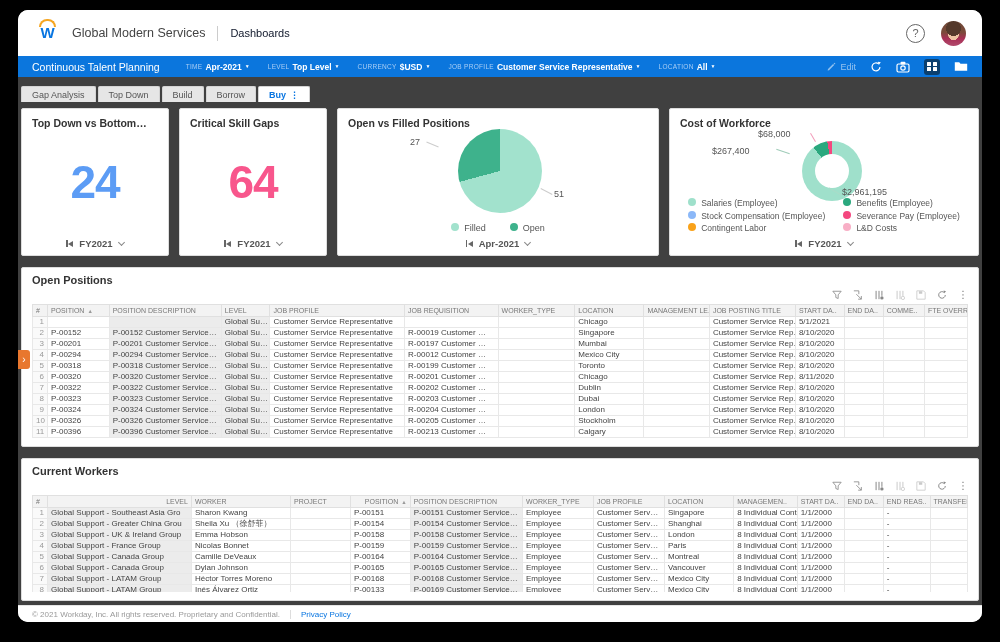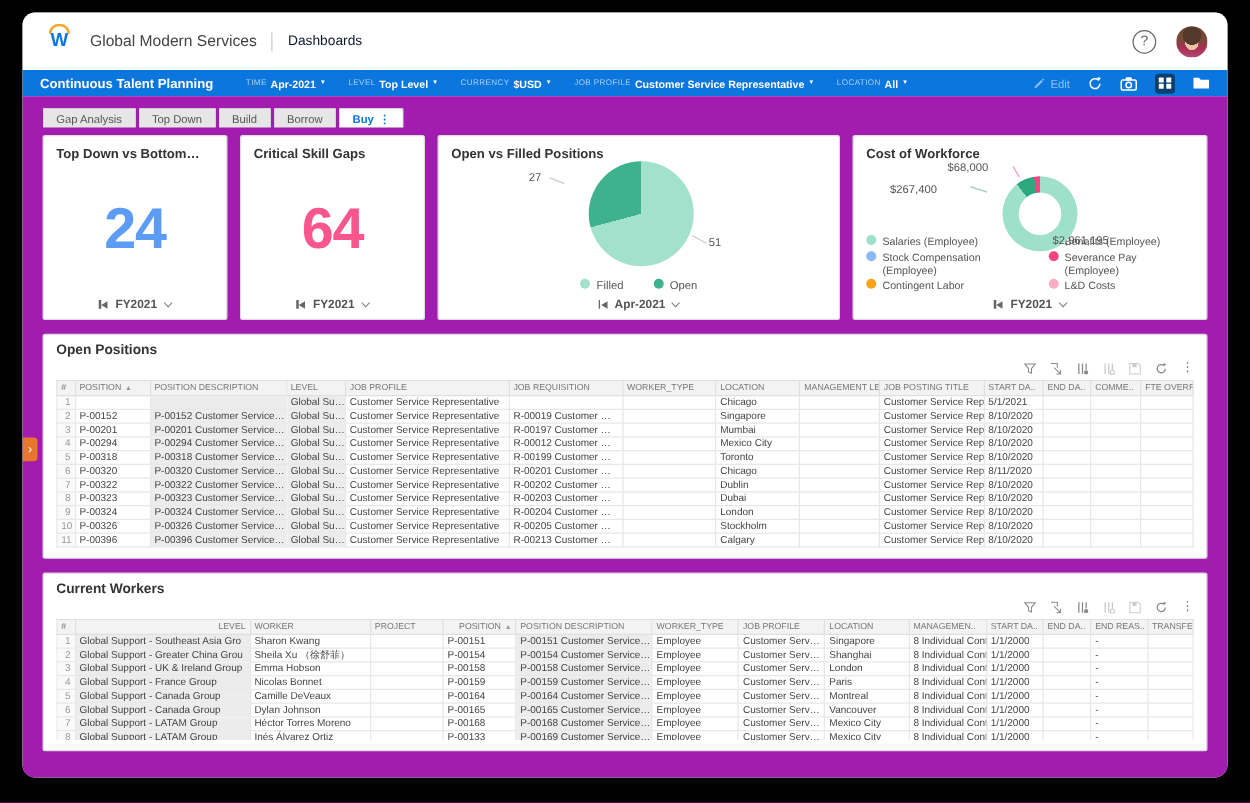--- a/index.html
+++ b/index.html
@@ -17,34 +17,34 @@
   .dash{font-size:11px;color:#0f172a;cursor:pointer}
   .spacer{flex:1}
   .help{width:19px;height:19px;border:1.5px solid #666;border-radius:50%;color:#666;font-size:11px;display:flex;align-items:center;justify-content:center;margin-right:16px}
   .avatar{width:25px;height:25px;border-radius:50%;background:
     radial-gradient(circle at 50% 30%,#54392b 0 34%,rgba(0,0,0,0) 35%),
     radial-gradient(circle at 50% 55%,#ecc3a2 0 28%,rgba(0,0,0,0) 29%),
     linear-gradient(180deg,#6e4736 0%,#7a4a3a 45%,#a82f55 70%,#b14a6d 100%)}
 
   
   .bluebar{height:21px;background:#0b76dd;display:flex;align-items:center;padding:0 14px;color:#fff;flex:none}
-  .bb-title{font-size:10.5px;font-weight:bold;margin-right:26px;white-space:nowrap}
+  .bb-title{font-size:10.5px;font-weight:normal;margin-right:26px;white-space:nowrap}
   .filters{display:flex;align-items:center;gap:18px}
   .filter{display:flex;align-items:center;gap:3px;cursor:pointer}
   .flabel{font-size:6.5px;color:#a9cef5;letter-spacing:.3px}
   .fvalue{font-size:8.5px;font-weight:bold;white-space:nowrap}
   .fchev{font-size:5px;line-height:5px}
   .bb-actions{margin-left:auto;display:flex;align-items:center;gap:14px}
   .editbtn{opacity:.55;display:flex;align-items:center;gap:4px;font-size:9px}
   .bicon{display:flex;align-items:center}
   .gridbtn{width:16px;height:16px;background:#0b3f6e;border-radius:3px;display:grid;grid-template-columns:4px 4px;grid-auto-rows:4px;gap:1.5px;place-content:center}
   .gridbtn i{background:#fff;border-radius:.5px}
 
   
-  .content{flex:1;padding:0 16px;background:#a21caf;position:relative;overflow:hidden}
+  .content{flex:1;padding:0 3px;background:#404040;position:relative;overflow:hidden}
   .tabs{display:flex;margin-top:9px;gap:2px}
   .tab{background:#e6e6e6;border:1px solid #d4d4d4;border-bottom:none;padding:3px 10px 2px;font-size:9px;color:#555;border-radius:2px 2px 0 0;cursor:pointer;white-space:nowrap}
   .tab.active{background:#fff;color:#0875e1;font-weight:bold;display:flex;gap:4px;align-items:center}
   .tab-kebab{font-size:9px;color:#0875e1}
 
   .cards{display:flex;gap:10px;margin-top:6px}
   .card{background:#fff;border:1px solid #ddd;border-radius:2px;padding:8px 10px 4px;display:flex;flex-direction:column;height:148px}
   .c1,.c2{width:148px;flex:none}
   .c3{width:322px;flex:none}
   .c4{flex:1}
@@ -767,13 +767,18 @@
                 <td></td>
               </tr>
             </tbody>
           </table>
         </div>
     </section>
 
     <div class="side-tab">›</div>
   </div>
 
+  <footer class="wfooter">
+    <span>© 2021 Workday, Inc. All rights reserved. Proprietary and Confidential.</span>
+    <span class="fdiv"></span>
+    <span class="privacy">Privacy Policy</span>
+  </footer>
 </div>
 
 </body></html>

